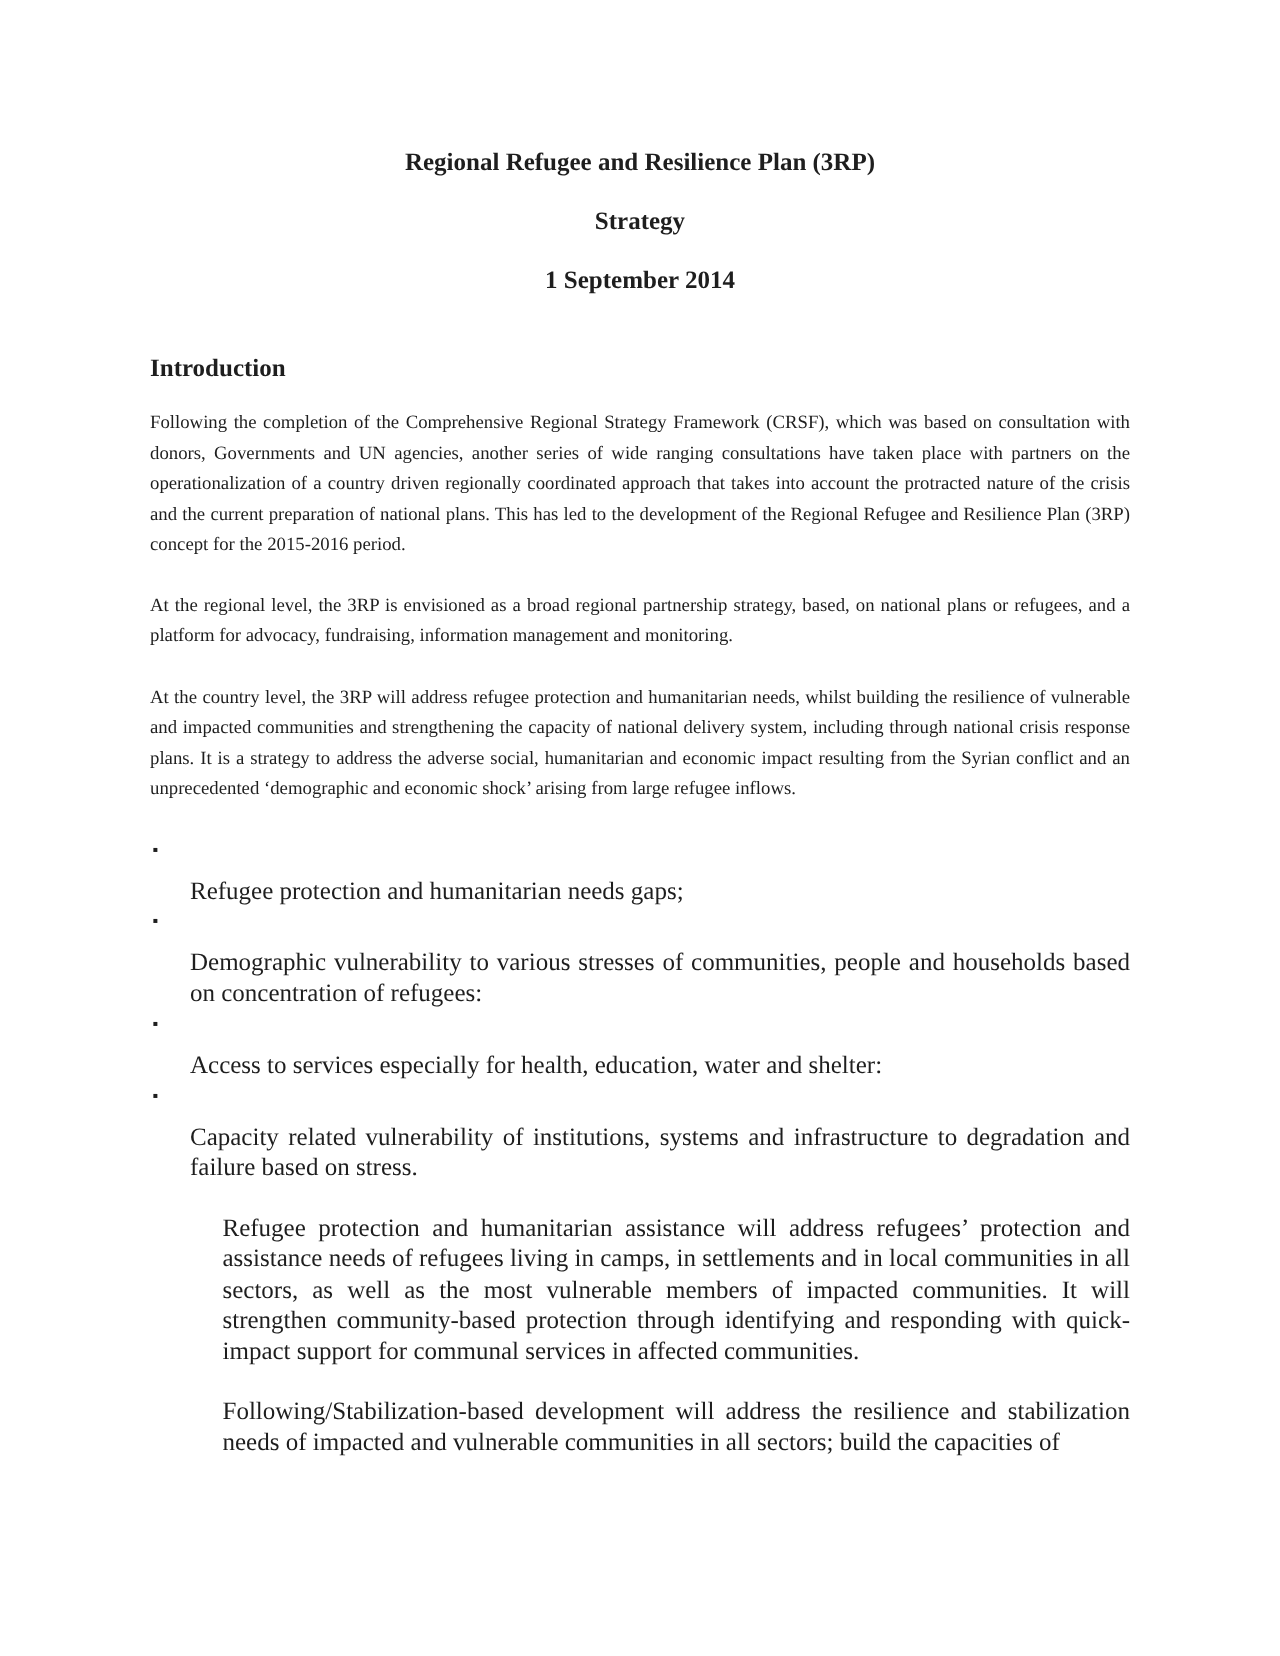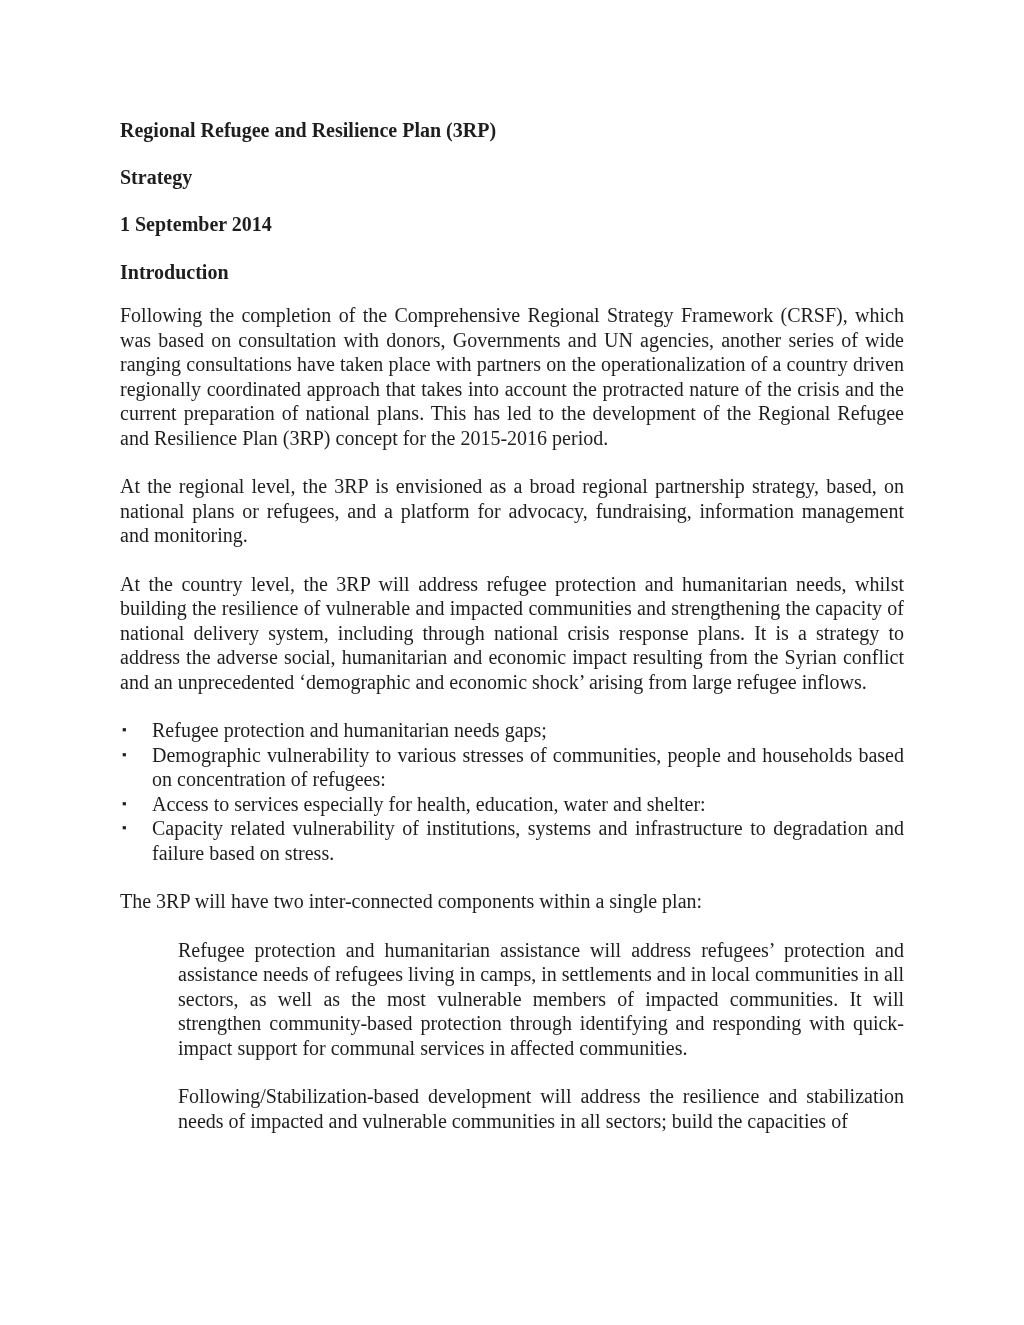--- a/index.html
+++ b/index.html
@@ -19,31 +19,31 @@
     width: 1024px;
     height: 1325px;
     padding: 118px 120px 0 120px;
     background: #ffffff;
   }
   .title-block p {
     margin: 0 0 22px 0;
     line-height: 25px;
     font-size: 20px;
     font-weight: bold;
-    text-align: left;
+    text-align: center;
   }
   .section-heading {
-    margin: 23px 0 18px 0;
+    margin: 46px 0 18px 0;
     font-size: 20px;
     font-weight: bold;
     line-height: 25px;
   }
   .body-para {
     margin: 0 0 24px 0;
-    font-size: 20px;
+    font-size: 15px;
     line-height: 24.5px;
     text-align: justify;
   }
   .bullet-list {
     list-style: none;
     margin: 0 0 24px 0;
     padding: 0;
   }
   .bullet-list li {
     display: flex;
@@ -53,20 +53,21 @@
   }
   .bullet-marker {
     flex: 0 0 30px;
     font-size: 13px;
     line-height: 24.5px;
     padding-left: 2px;
   }
   .bullet-text {
     flex: 1 1 auto;
     text-align: justify;
+    margin-top: 33px;
   }
   .component-para {
     margin: 0 0 24px 58px;
     font-size: 20px;
     line-height: 24.5px;
     text-align: justify;
   }
   .component-lead {
   }
 </style>
@@ -102,19 +103,18 @@
     <li>
       <span class="bullet-marker">▪</span>
       <span class="bullet-text">Access to services especially for health, education, water and shelter:</span>
     </li>
     <li>
       <span class="bullet-marker">▪</span>
       <span class="bullet-text">Capacity related vulnerability of institutions, systems and infrastructure to degradation and failure based on stress.</span>
     </li>
   </ul>
 
-  <p class="body-para">The 3RP will have two inter-connected components within a single plan:</p>
 
   <p class="component-para"><span class="component-lead">Refugee protection and humanitarian assistance</span><span> will address refugees’ protection and assistance needs of refugees living in camps, in settlements and in local communities in all sectors, as well as the most vulnerable members of impacted communities. It will strengthen community-based protection through identifying and responding with quick-impact support for communal services in affected communities.</span></p>
 
   <p class="component-para"><span class="component-lead">Following/Stabilization-based development</span><span> will address the resilience and stabilization needs of impacted and vulnerable communities in all sectors; build the capacities of</span></p>
 
 </div>
 
 </body></html>

